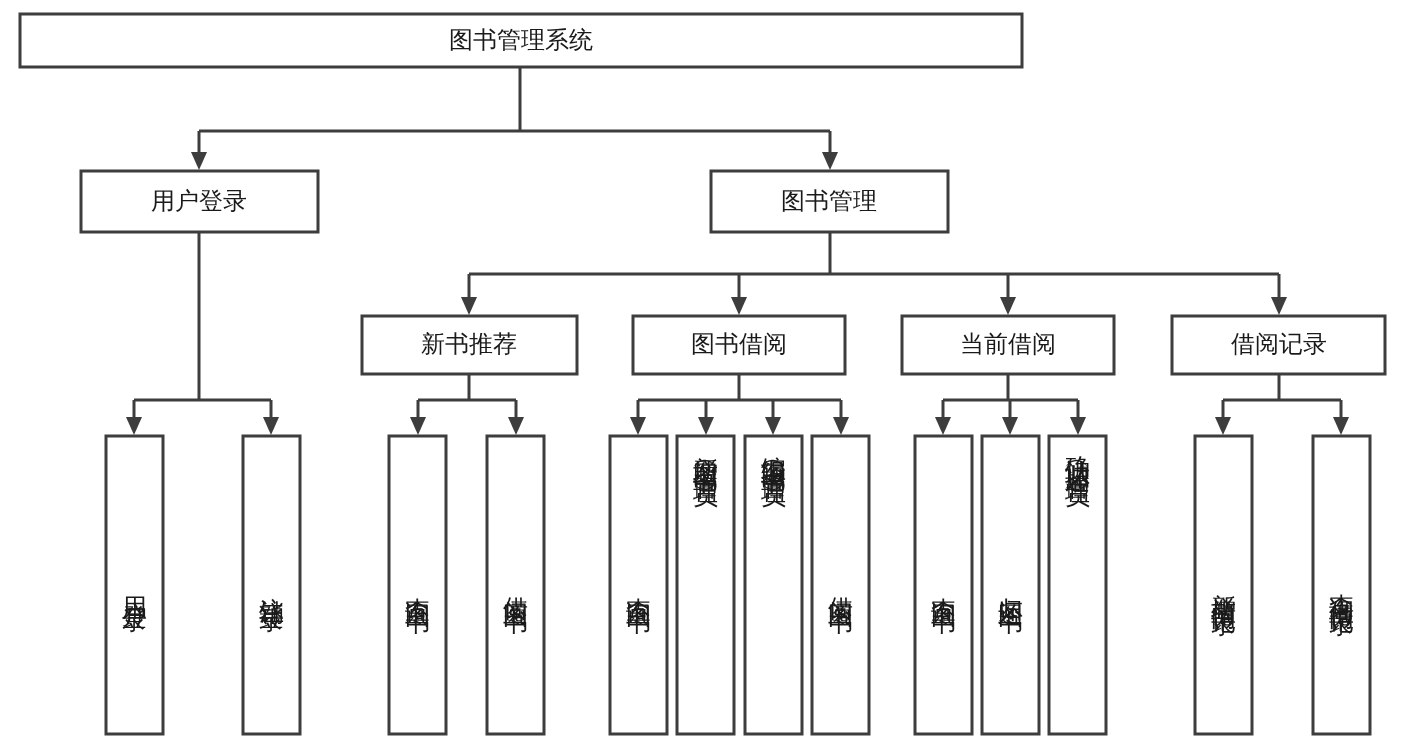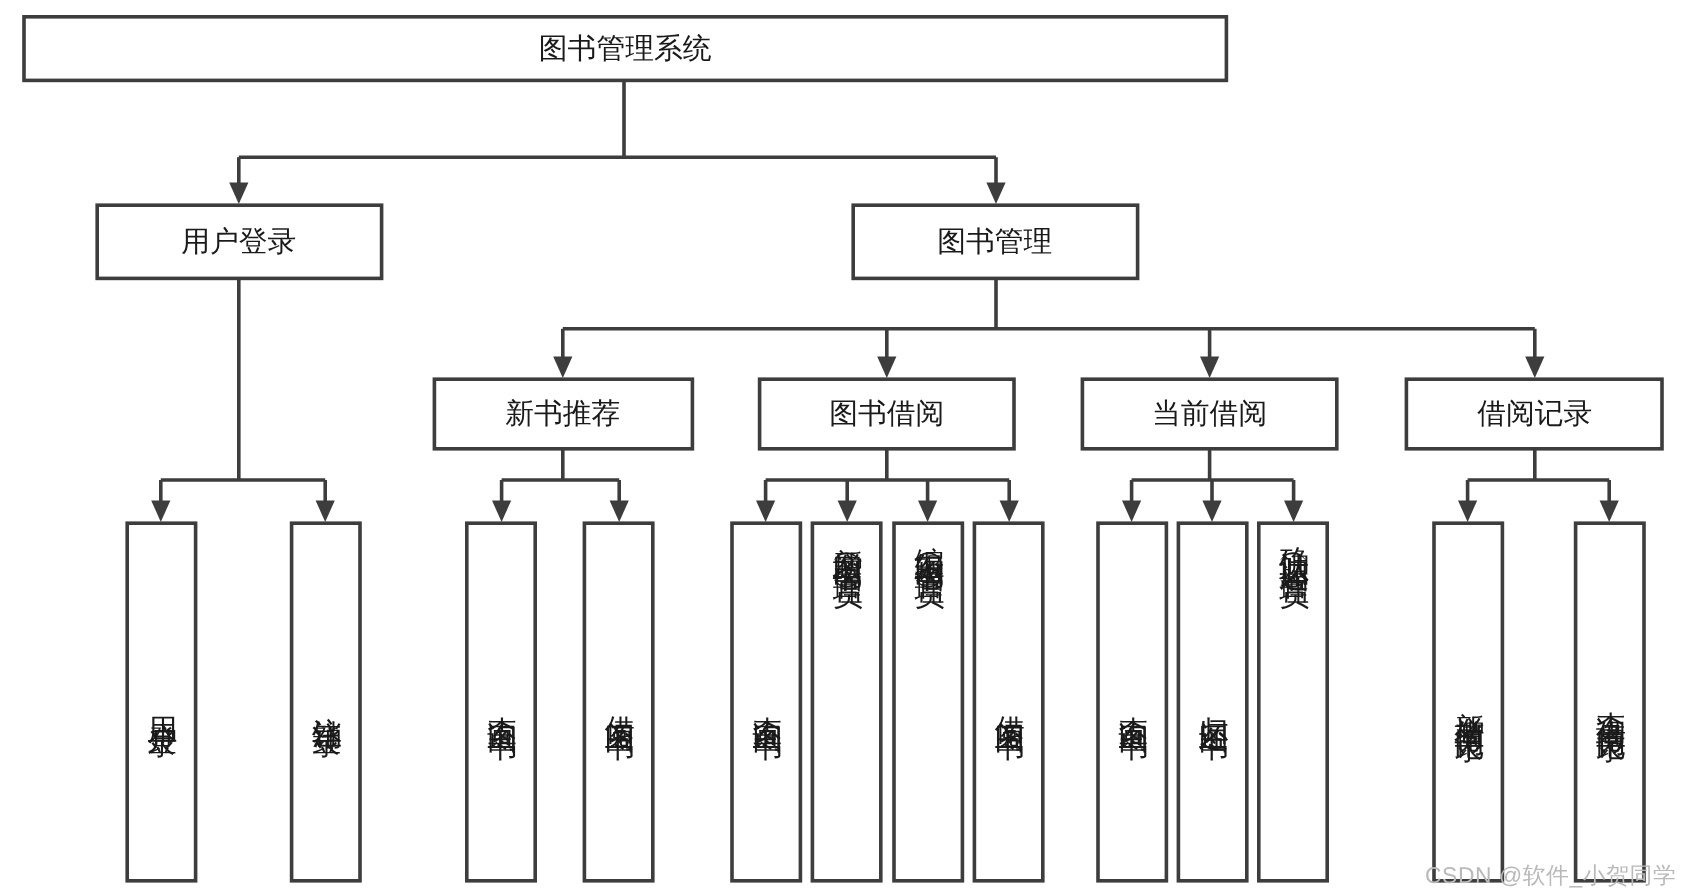--- a/index.html
+++ b/index.html
@@ -234,14 +234,13 @@
     <span class="leaf-label">确认归还（管理员）</span>
   </div>
 
   <div class="leaf-label-wrap" style="left:1195px; top:436px; width:57px; height:298px;">
     <span class="leaf-label">新增借阅记录</span>
   </div>
   <div class="leaf-label-wrap" style="left:1313px; top:436px; width:57px; height:298px;">
     <span class="leaf-label">查询借阅记录</span>
   </div>
 
-  <div class="watermark">CSDN @软件_小贺同学</div>
 </div>
 
 </body></html>

